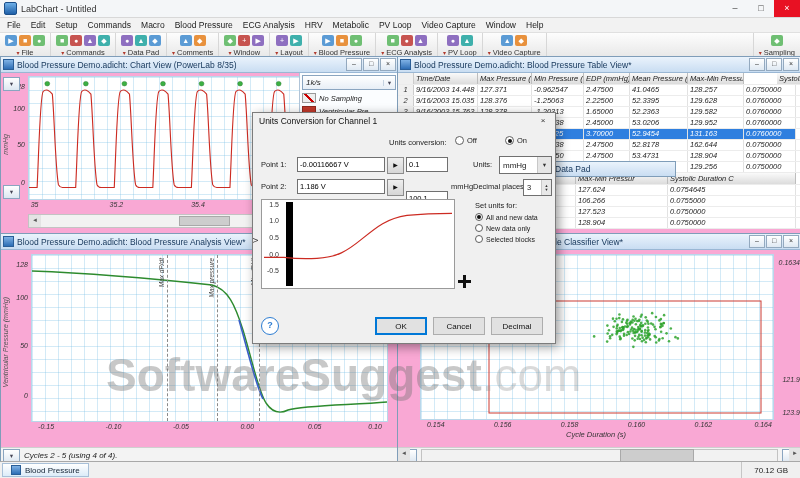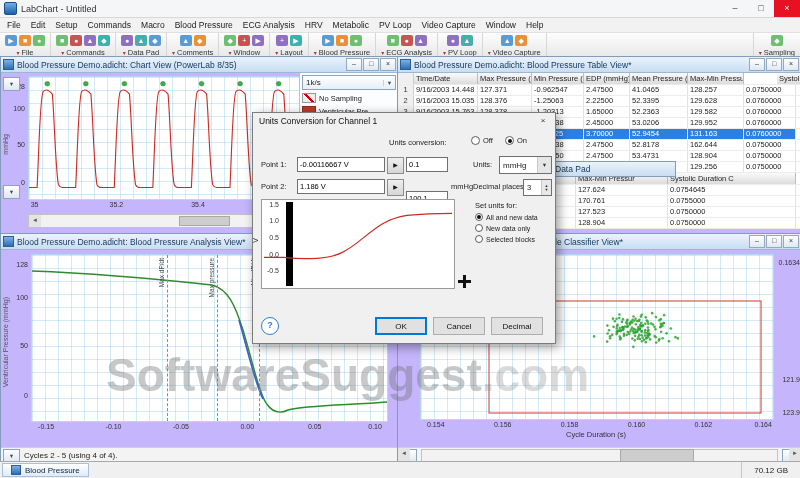--- a/index.html
+++ b/index.html
@@ -33,21 +33,21 @@
   .pane{position:absolute;border:1px solid #7f9db9;background:#fff;display:flex;flex-direction:column;overflow:hidden;}
   #chart-pane{left:0;top:0;width:397px;height:177px;}
   #table-pane{left:397px;top:0;width:403px;height:177px;}
   #analysis-pane{left:0;top:177px;width:397px;height:229px;}
   #classifier-pane{left:397px;top:177px;width:403px;height:229px;}
   .pane-title{flex:0 0 15px;background:linear-gradient(#eaf3fc,#c9ddf2);border-bottom:1px solid #9ab7d4;display:flex;align-items:center;gap:3px;padding:0 2px;}
   .pane-icon{width:9px;height:9px;background:linear-gradient(#7fb2e5,#2d6db5);border:1px solid #2a5e97;}
   .pane-title-text{font-size:8.5px;color:#15365a;white-space:nowrap;overflow:hidden;flex:1;}
   .pane-btns{display:flex;gap:1px;}
   .pane-btn{width:14px;height:11px;border:1px solid #93a9bf;background:linear-gradient(#fff,#dfe9f3);font-size:7px;line-height:10px;text-align:center;color:#333;}
-  .pane-body{flex:1;position:relative;overflow:hidden;background:#c4b5fd;}
+  .pane-body{flex:1;position:relative;overflow:hidden;background:#f9a8d4;font-style:italic;}
 
   .plot-grid{position:absolute;background-color:#fff;border:1px solid #b9d7ea;
     background-image:linear-gradient(rgba(130,195,232,.35) 1px,transparent 1px),
                      linear-gradient(90deg,rgba(130,195,232,.35) 1px,transparent 1px);
     background-size:13px 13px;}
   .tick{position:absolute;font-size:7px;color:#333;white-space:nowrap;}
   .tick.x{top:1px;}
   .tick.y{right:2px;transform:translateY(-50%);}
   .vlabel{position:absolute;writing-mode:vertical-rl;transform:rotate(180deg);font-size:7px;color:#555;white-space:nowrap;}
   .mini-combo{position:absolute;width:15px;height:12px;border:1px solid #8aa5c0;background:linear-gradient(#fff,#dde7f1);font-size:5.5px;color:#445;display:flex;align-items:center;justify-content:center;}
@@ -97,21 +97,21 @@
   
   #classifier-plot{left:22px;top:4px;width:352px;height:164px;}
   #classifier-x-axis{position:absolute;left:22px;top:170px;width:352px;height:10px;}
   #classifier-xlabel{position:absolute;left:22px;top:180px;width:352px;text-align:center;font-size:7.5px;color:#333;}
   #classifier-right-labels{position:absolute;right:0;top:4px;bottom:44px;width:26px;}
   .cl-right{position:absolute;right:1px;font-size:7px;color:#333;}
 
   
   .watermark{position:absolute;left:106px;top:292px;z-index:60;font-size:46px;font-weight:bold;
     color:rgba(110,110,110,.38);letter-spacing:0;white-space:nowrap;pointer-events:none;}
-  .watermark .wm-com{font-weight:bold;color:rgba(140,140,140,.32);}
+  .watermark .wm-com{font-weight:normal;color:rgba(140,140,140,.32);}
 
   
   .dialog{position:absolute;left:252px;top:56px;width:302px;height:230px;z-index:100;background:#f0f0f0;
     border:1px solid #7c7c7c;box-shadow:3px 3px 10px rgba(0,0,0,.4);}
   .dlg-title{height:16px;display:flex;align-items:center;padding-left:6px;font-size:8.5px;color:#111;}
   .dlg-close{margin-left:auto;width:24px;height:16px;text-align:center;line-height:16px;font-size:8px;color:#333;}
   .dlg-body{position:relative;height:214px;}
   .dlg-label{position:absolute;font-size:7.5px;color:#222;white-space:nowrap;}
   .dd{position:absolute;border:1px solid #707070;background:#fff;height:17px;display:flex;align-items:center;font-size:8px;padding-left:3px;}
   .dd .dd-arrow{margin-left:auto;width:13px;height:100%;background:#e6e6e6;border-left:1px solid #c8c8c8;font-size:5.5px;display:flex;align-items:center;justify-content:center;color:#333;}
@@ -478,21 +478,21 @@
               <span class="tcell rownum" style="width: 16px;"></span>
               <span class="tcell" style="width: 70px;">1.96937</span>
               <span class="tcell" style="width: 92px;">51.0444</span>
               <span class="tcell" style="width: 92px;">127.624</span>
               <span class="tcell" style="width: 128px;">0.0754645</span>
             </div>
             <div class="trow">
               <span class="tcell rownum" style="width: 16px;"></span>
               <span class="tcell" style="width: 70px;">1.63750</span>
               <span class="tcell" style="width: 92px;">48.7202</span>
-              <span class="tcell" style="width: 92px;">170.761</span>
+              <span class="tcell" style="width: 92px;">106.266</span>
               <span class="tcell" style="width: 128px;">0.0755000</span>
             </div>
             <div class="trow">
               <span class="tcell rownum" style="width: 16px;"></span>
               <span class="tcell" style="width: 70px;">2.47500</span>
               <span class="tcell" style="width: 92px;">49.8072</span>
               <span class="tcell" style="width: 92px;">127.523</span>
               <span class="tcell" style="width: 128px;">0.0750000</span>
             </div>
             <div class="trow">
@@ -753,21 +753,21 @@
     </div>
 
     <div class="dialog">
       <div class="dlg-title">
         <span>Units Conversion for Channel 1</span>
         <span class="dlg-close">×</span>
       </div>
       <div class="dlg-body">
 
         <span class="dlg-label" style="left:136px;top:9px;">Units conversion:</span>
-        <span class="radio-row radio-abs" style="left:218px;top:7px;">
+        <span class="radio-row radio-abs" style="left:202px;top:7px;">
           <span class="radio"></span>
           <span class="radio-text">Off</span>
         </span>
         <span class="radio-row radio-abs" style="left:252px;top:7px;">
           <span class="radio sel"></span>
           <span class="radio-text">On</span>
         </span>
 
         <span class="dlg-label" style="left:8px;top:31px;">Point 1:</span>
         <input class="tfield" style="left: 44px; top: 28px; width: 88px;" value="-0.00116667 V">

